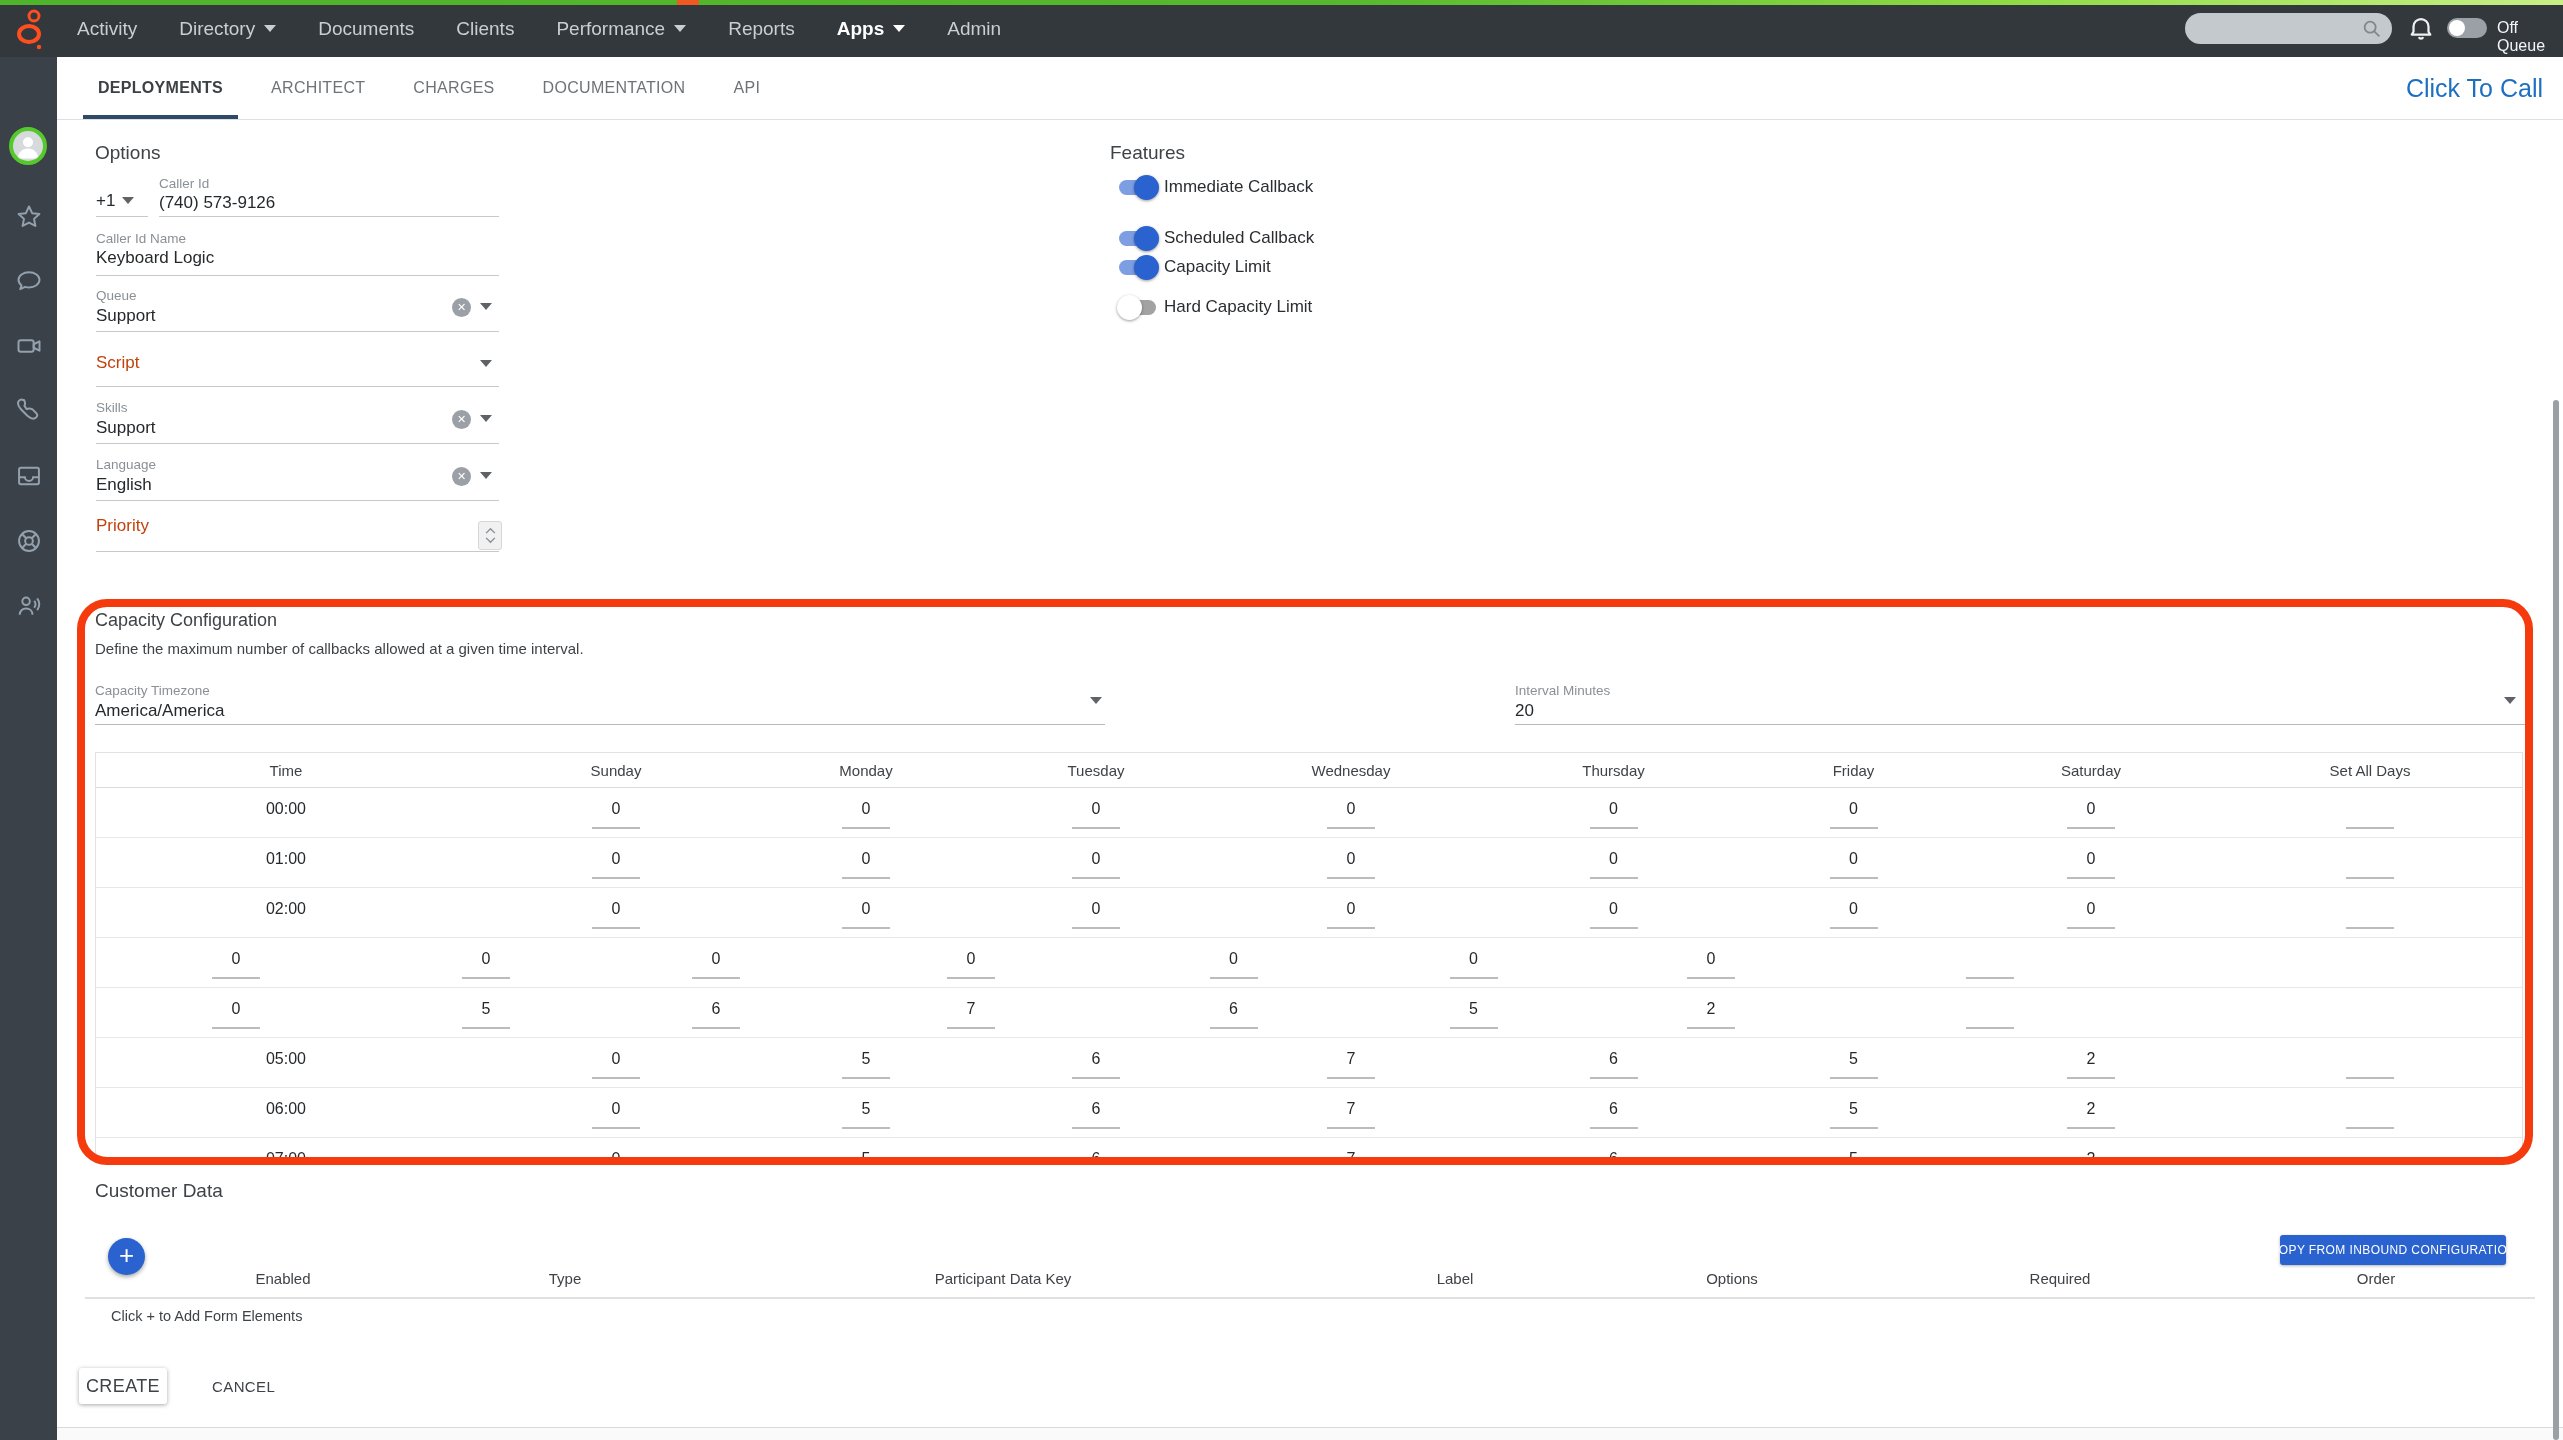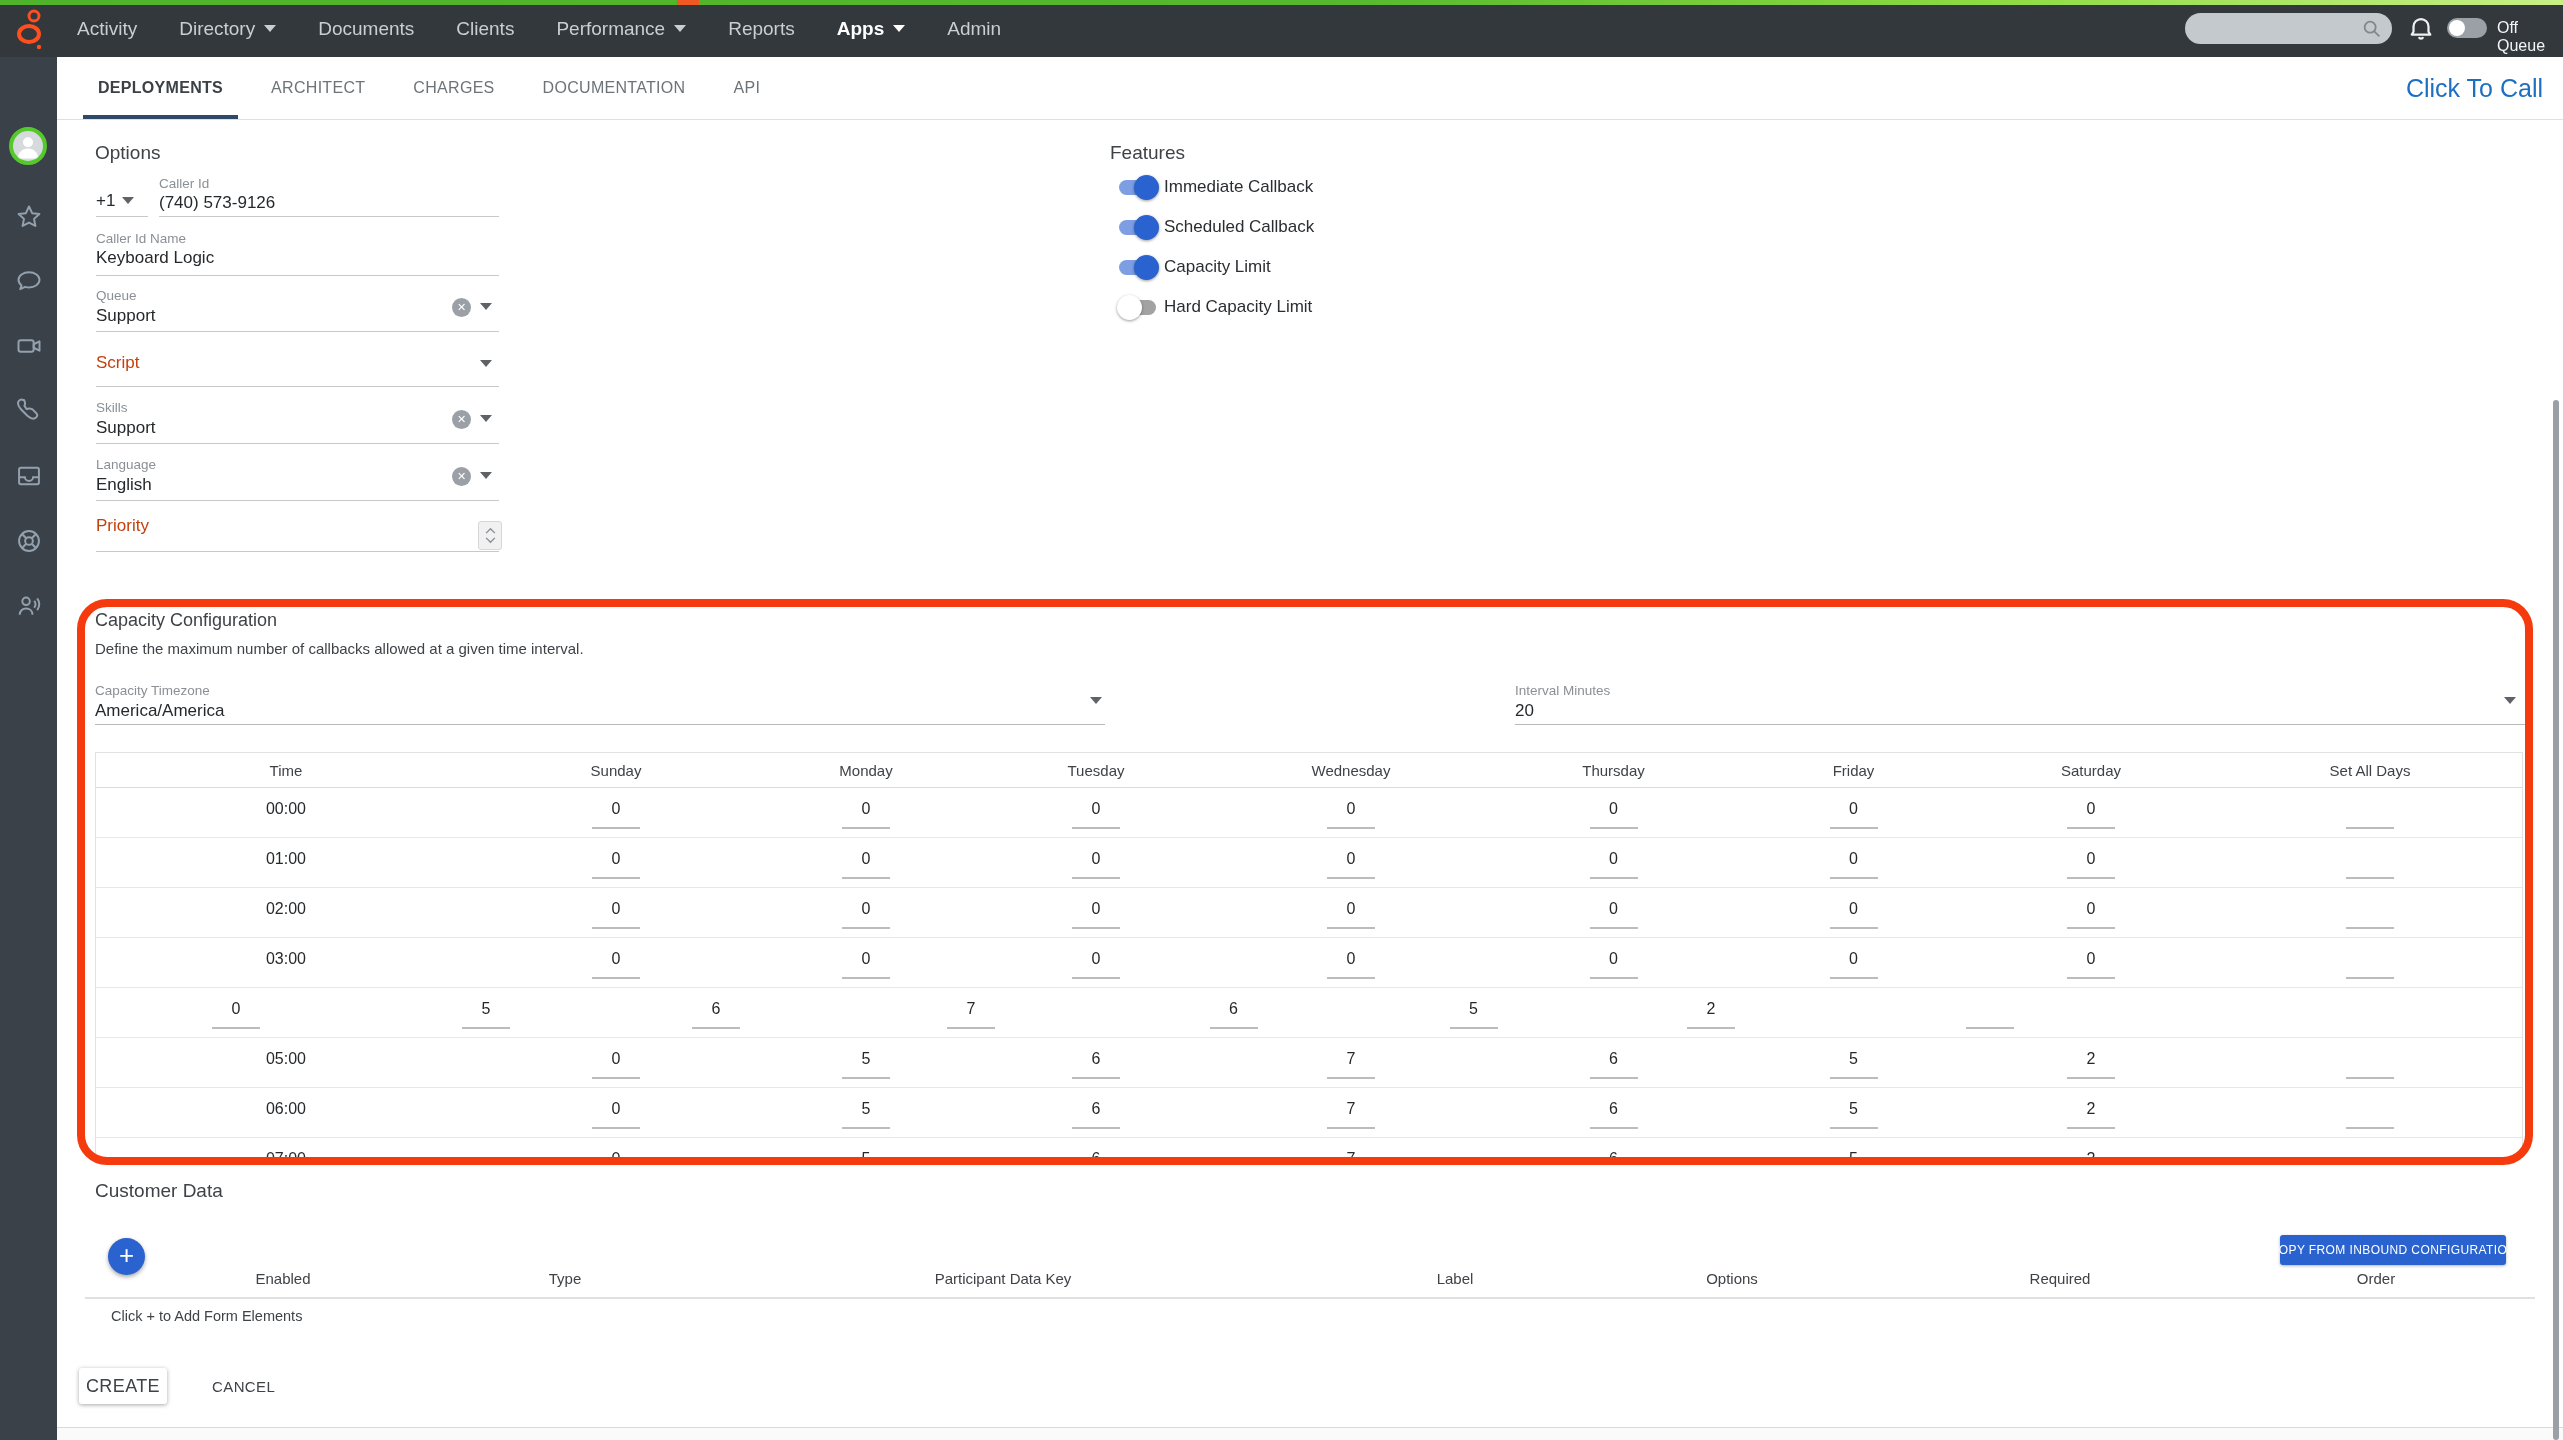--- a/index.html
+++ b/index.html
@@ -265,21 +265,21 @@
 <div class="fline" style="left:96px;top:551px;width:403px"></div>
 
 <div class="h-section" style="left:1110px;top:142px">Features</div>
 <div id="feature-rows">
     <div class="feat-row" style="top: 167px;">
       <div class="sw on">
         <div class="knob"></div>
       </div>
       <span class="feat-label">Immediate Callback</span>
     </div>
-    <div class="feat-row" style="top: 207px;">
+    <div class="feat-row" style="top: 218px;">
       <div class="sw on">
         <div class="knob"></div>
       </div>
       <span class="feat-label">Scheduled Callback</span>
     </div>
     <div class="feat-row" style="top: 247px;">
       <div class="sw on">
         <div class="knob"></div>
       </div>
       <span class="feat-label">Capacity Limit</span>
@@ -398,23 +398,20 @@
         <div class="ninput">0</div>
       </div>
       <div class="cell" style="width: 250px;">
         <div class="ninput">0</div>
       </div>
       <div class="cell" style="width: 308px;">
         <div class="ninput">&nbsp;</div>
       </div>
     </div>
     <div class="cap-row">
-      <div class="cell" style="width: 380px;">
-        <span class="time-txt">03:00</span>
-      </div>
       <div class="cell" style="width: 280px;">
         <div class="ninput">0</div>
       </div>
       <div class="cell" style="width: 220px;">
         <div class="ninput">0</div>
       </div>
       <div class="cell" style="width: 240px;">
         <div class="ninput">0</div>
       </div>
       <div class="cell" style="width: 270px;">

